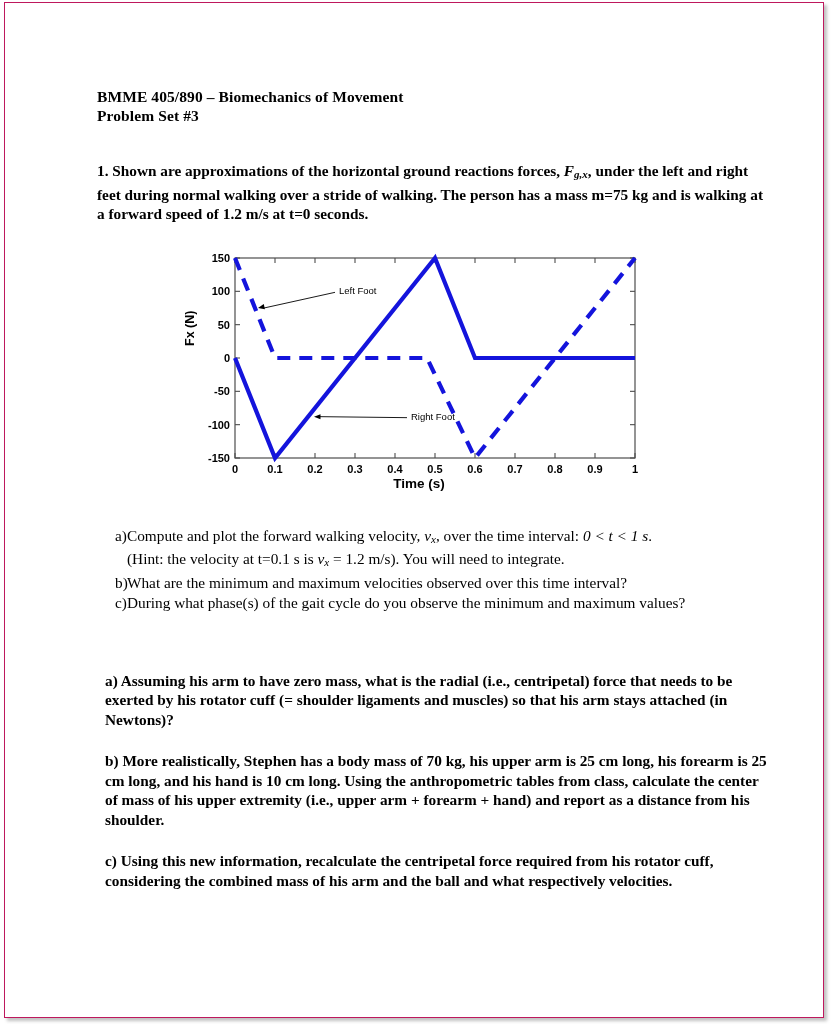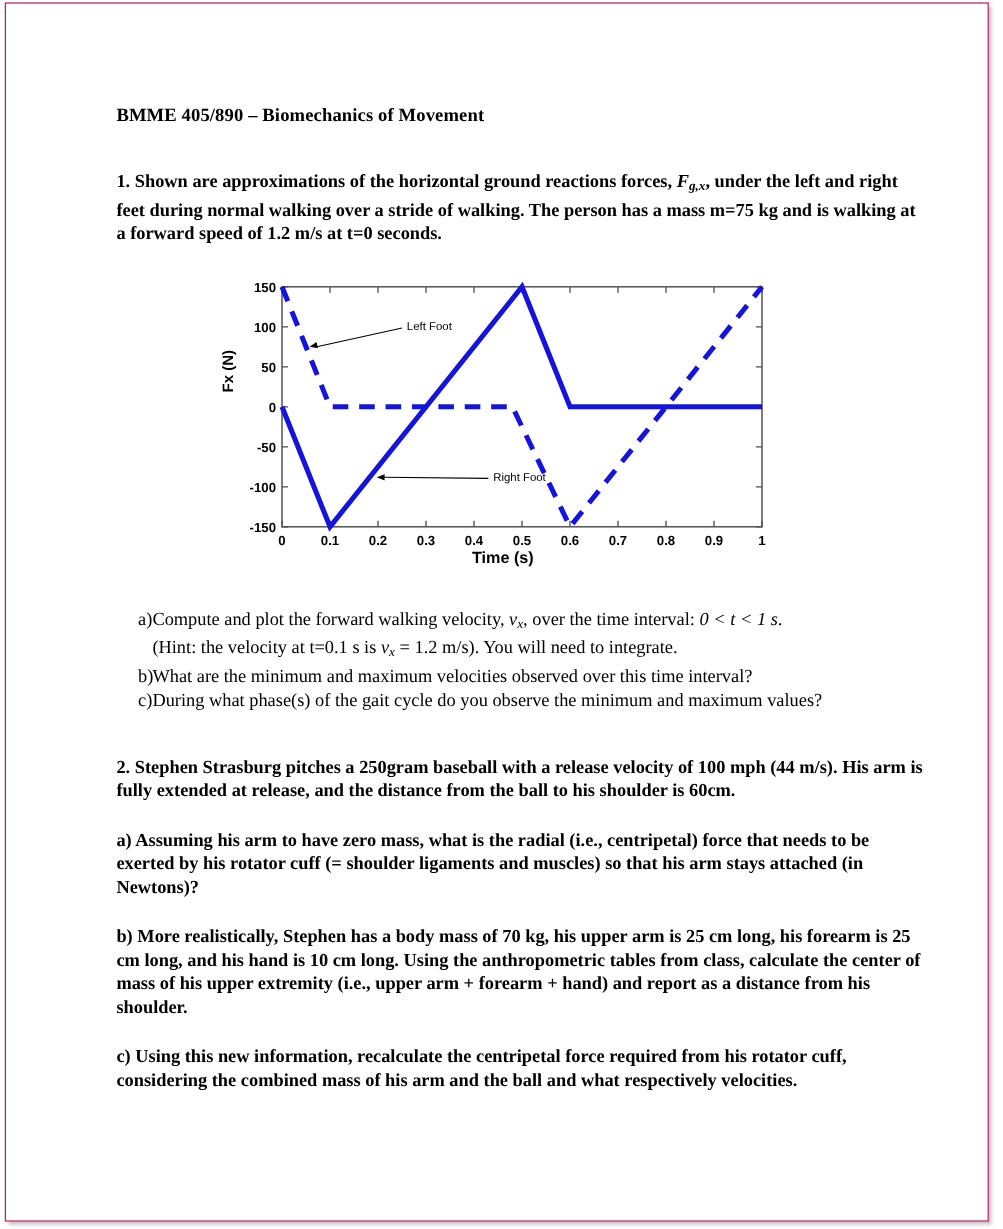--- a/index.html
+++ b/index.html
@@ -108,29 +108,30 @@
     font-size: 15.3px;
     line-height: 20px;
   }
   .abc-mark {
     width: 30px;
     flex: 0 0 30px;
     padding-left: 18px;
     box-sizing: border-box;
   }
   .abc-text { flex: 1; }
-  .p2 { }
+  .p2 { margin-left: 8px; }
 </style>
 </head>
 <body>
 
 <div id="page">
   <div class="content">
 
     <div class="hdr-bold">BMME 405/890 – Biomechanics of Movement</div>
+    <div class="hdr-bold">Problem Set #3</div>
 
     <div class="gap-lg"></div>
 
     <div class="para"><span>1. Shown are approximations of the horizontal ground reactions forces, </span><span class="ital">F</span><span class="ital sub">g,x</span><span>, under the left and right feet during normal walking over a stride of walking.  The person has a mass m=75 kg and is walking at a forward speed of 1.2 m/s at t=0 seconds.</span></div>
 
     <div class="figure-wrap">
       <div class="figure-inner">
 
         <div class="ylabel">Fx (N)</div>
         <div class="xlabel">Time (s)</div>
@@ -226,21 +227,20 @@
 
       <div class="abc-row">
         <div class="abc-mark">c)</div>
         <div class="abc-text">During what phase(s) of the gait cycle do you observe the minimum and maximum values?</div>
       </div>
 
     </div>
 
     <div class="gap-lg"></div>
 
-    <div class="para">2. Stephen Strasburg pitches a 250gram baseball with a release velocity of 100 mph (44 m/s). His arm is fully extended at release, and the distance from the ball to his shoulder is 60cm.</div>
 
     <div class="gap-md"></div>
     <div class="para p2">a) Assuming his arm to have zero mass, what is the radial (i.e., centripetal) force that needs to be exerted by his rotator cuff (= shoulder ligaments and muscles) so that his arm stays attached (in Newtons)?</div>
 
     <div class="gap-md"></div>
     <div class="para p2">b) More realistically, Stephen has a body mass of 70 kg, his upper arm is 25 cm long, his forearm is 25 cm long, and his hand is 10 cm long. Using the anthropometric tables from class, calculate the center of mass of his upper extremity (i.e., upper arm + forearm + hand) and report as a distance from his shoulder.</div>
 
     <div class="gap-md"></div>
     <div class="para p2">c) Using this new information, recalculate the centripetal force required from his rotator cuff, considering the combined mass of his arm and the ball and what respectively velocities.</div>
 

